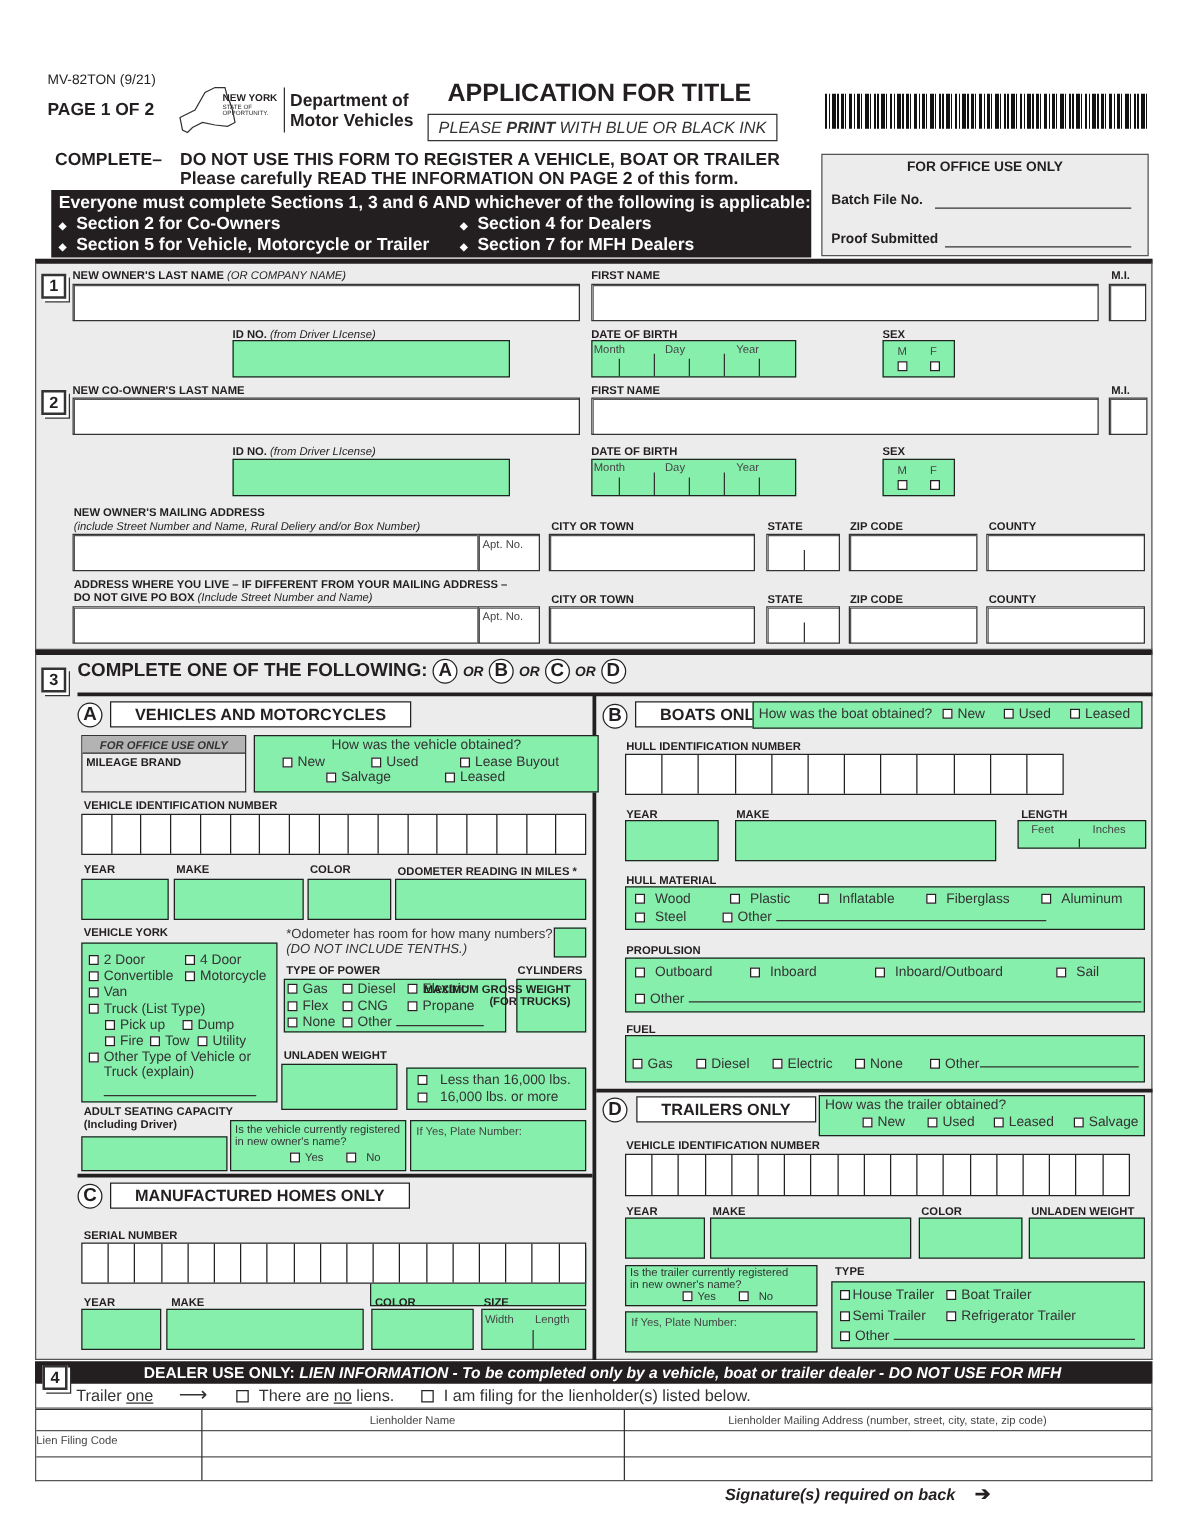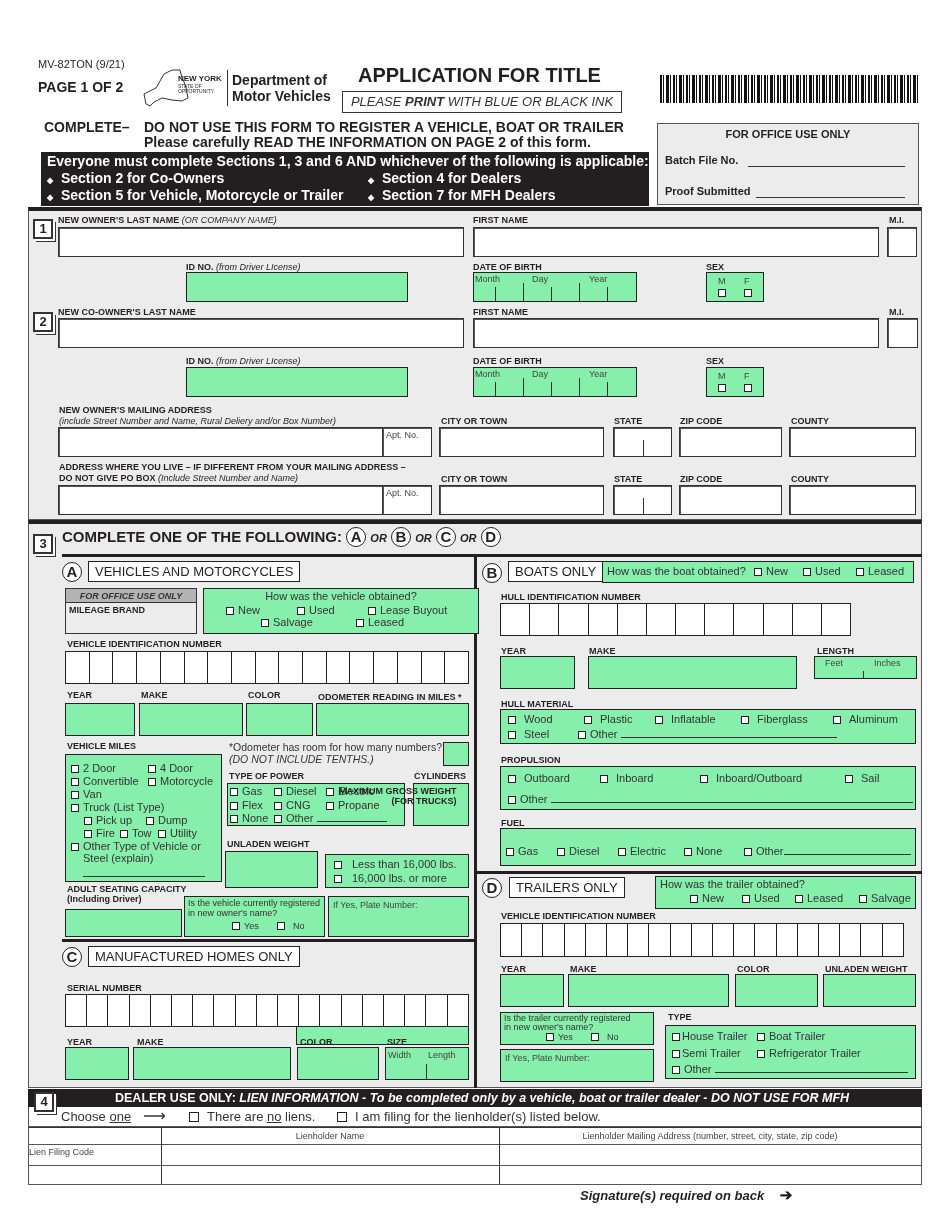--- a/index.html
+++ b/index.html
@@ -7,21 +7,21 @@
 .abs{position:absolute}
 .lbl{position:absolute;font-size:9px;font-weight:bold;color:#231f20;white-space:nowrap}
 .lbl i{font-weight:normal}
 .sm{position:absolute;font-size:9px;color:#444;white-space:nowrap}
 .box{position:absolute;background:#fff;border:1px solid #333;box-shadow:inset 1px 1px 0 #555}
 .boxb{position:absolute;background:#86efac;border:1.5px solid #222}
 .cb{display:inline-block;width:8px;height:8px;border:1px solid #222;background:#fff;margin-right:4px;vertical-align:-1px}
 .opt{position:absolute;font-size:11px;color:#333;white-space:nowrap}
 .secnum{position:absolute;width:20px;height:20px;border:2px solid #333;background:#fff;box-shadow:2px 2px 0 #fff,3px 3px 0 #333;font-weight:bold;font-size:13px;text-align:center;line-height:16px}
 .circ{display:inline-block;width:20px;height:20px;border:1.5px solid #222;border-radius:50%;text-align:center;line-height:17px;font-weight:bold;font-size:15px;background:#fff}
-.hdrbox{position:absolute;border:1.5px solid #222;background:#fff;font-weight:normal;font-size:13px;padding:2px 6px;white-space:nowrap}
+.hdrbox{position:absolute;border:1.5px solid #222;background:#fff;font-weight:bold;font-size:13px;padding:2px 19px;white-space:nowrap}
 .cells{position:absolute;display:flex;background:#fff;border:1.5px solid #222}
 .cells span{flex:1;border-right:1.5px solid #222}
 .cells span:last-child{border-right:none}
 .uline{display:inline-block;border-bottom:1px solid #333;vertical-align:baseline}
 </style>
 </head>
 <body>
 
 <div class="abs" style="left:38px;top:58px;font-size:11px">MV-82TON (9/21)</div>
 <div class="abs" style="left:38px;top:79px;font-size:14px;font-weight:bold">PAGE 1 OF 2</div>
@@ -211,35 +211,35 @@
 
 <div class="lbl" style="left:67px;top:690px">YEAR</div>
 <div class="boxb" style="left:65px;top:703px;width:70px;height:33px"></div>
 <div class="lbl" style="left:141px;top:690px">MAKE</div>
 <div class="boxb" style="left:139px;top:703px;width:104px;height:33px"></div>
 <div class="lbl" style="left:248px;top:690px">COLOR</div>
 <div class="boxb" style="left:246px;top:703px;width:67px;height:33px"></div>
 <div class="lbl" style="left:318px;top:692px">ODOMETER READING IN MILES *</div>
 <div class="boxb" style="left:316px;top:703px;width:153px;height:33px"></div>
 
-<div class="lbl" style="left:67px;top:741px">VEHICLE MILES</div>
+<div class="lbl" style="left:67px;top:741px">VEHICLE YORK</div>
 <div class="boxb" style="left:65px;top:754px;width:157px;height:128px">
   <div class="opt" style="left:5px;top:7px"><span class="cb"></span><span>2 Door</span></div>
   <div class="opt" style="left:82px;top:7px"><span class="cb"></span><span>4 Door</span></div>
   <div class="opt" style="left:5px;top:20px"><span class="cb"></span><span>Convertible</span></div>
   <div class="opt" style="left:82px;top:20px"><span class="cb"></span><span>Motorcycle</span></div>
   <div class="opt" style="left:5px;top:33px"><span class="cb"></span><span>Van</span></div>
   <div class="opt" style="left:5px;top:46px"><span class="cb"></span><span>Truck (List Type)</span></div>
   <div class="opt" style="left:18px;top:59px"><span class="cb"></span><span>Pick up</span></div>
   <div class="opt" style="left:80px;top:59px"><span class="cb"></span><span>Dump</span></div>
   <div class="opt" style="left:18px;top:72px"><span class="cb"></span><span>Fire</span></div>
   <div class="opt" style="left:54px;top:72px"><span class="cb"></span><span>Tow</span></div>
   <div class="opt" style="left:92px;top:72px"><span class="cb"></span><span>Utility</span></div>
   <div class="opt" style="left:5px;top:85px"><span class="cb"></span><span>Other Type of Vehicle or</span></div>
-  <div class="opt" style="left:17px;top:97px">Steel (explain)</div>
+  <div class="opt" style="left:17px;top:97px">Truck (explain)</div>
   <div style="position:absolute;left:17px;top:121px;width:122px;border-bottom:1px solid #333"></div>
 </div>
 
 <div class="abs" style="left:229px;top:741px;font-size:10.5px;color:#333;white-space:nowrap">
   <div>*Odometer has room for how many numbers?</div>
     <div style="font-style:italic">(DO NOT INCLUDE TENTHS.)</div>
 </div>
 <div class="boxb" style="left:443px;top:742px;width:26px;height:24px"></div>
 <div class="lbl" style="left:229px;top:771px">TYPE OF POWER</div>
 <div class="lbl" style="left:414px;top:771px">CYLINDERS</div>
@@ -441,21 +441,21 @@
   <div class="opt" style="left:6px;top:21px"><span class="cb" style="margin-right:2px"></span><span>Semi Trailer</span></div>
   <div class="opt" style="left:91px;top:21px"><span class="cb"></span><span>Refrigerator Trailer</span></div>
   <div class="opt" style="left:6px;top:37px"><span class="cb"></span><span>Other</span> <span class="uline" style="width:193px"></span></div>
 </div>
 
 <div class="abs" style="left:28px;top:1089px;width:894px;height:18px;background:#231f20;color:#fff;font-size:12.5px;font-weight:bold;white-space:nowrap;padding-left:87px;line-height:18px">
   <span>DEALER USE ONLY: </span><i>LIEN INFORMATION - To be completed only by a vehicle, boat or trailer dealer - DO NOT USE FOR MFH</i>
 </div>
 <div class="secnum" style="left:34px;top:1092px">4</div>
 <div class="abs" style="left:28px;top:1107px;width:894px;height:20px;border:1px solid #555;border-top:none;font-size:13px;color:#333;white-space:nowrap">
-  <span style="position:absolute;left:32px;top:2px"><span>Choose </span><u>one</u></span>
+  <span style="position:absolute;left:32px;top:2px"><span>Trailer </span><u>one</u></span>
   <span style="position:absolute;left:114px;top:-1px;font-size:16px">⟶</span>
   <span style="position:absolute;left:160px;top:2px"><span class="cb" style="width:10px;height:10px;margin-right:8px"></span><span>There are </span><u>no</u><span> liens.</span></span>
   <span style="position:absolute;left:308px;top:2px"><span class="cb" style="width:10px;height:10px;margin-right:8px"></span><span>I am filing for the lienholder(s) listed below.</span></span>
 </div>
 <div class="abs" style="left:28px;top:1127px;width:894px;height:58px;border:1px solid #555;border-top:1.5px solid #333;background:#fff">
   <div style="position:absolute;left:0;right:0;top:16px;border-top:1px solid #555"></div>
   <div style="position:absolute;left:0;right:0;top:37px;border-top:1px solid #555"></div>
   <div style="position:absolute;left:132px;top:0;bottom:0;border-left:1px solid #333"></div>
   <div style="position:absolute;left:470px;top:0;bottom:0;border-left:1px solid #333"></div>
   <div style="position:absolute;left:0;width:132px;top:19px;text-align:left;font-size:9px;color:#444">Lien Filing Code</div>

